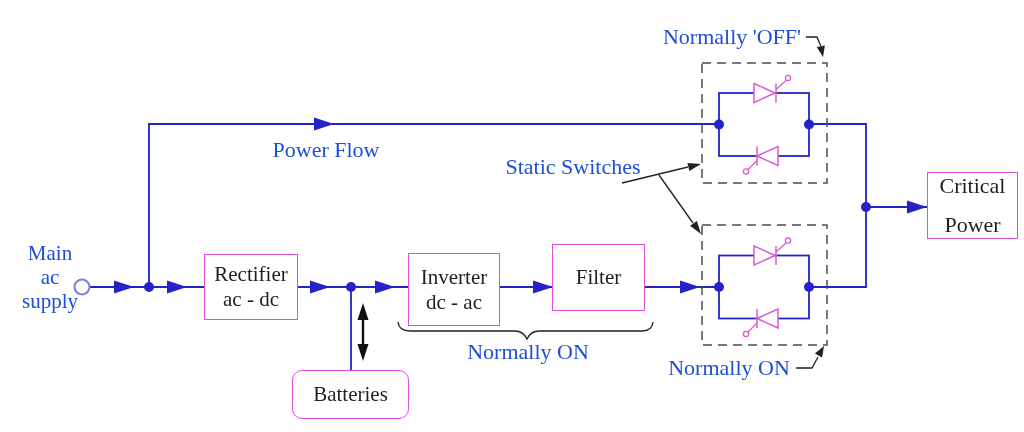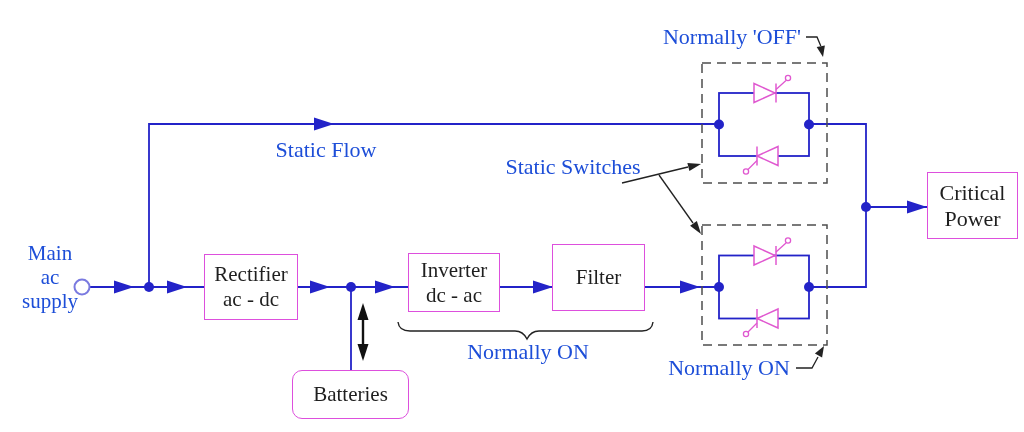--- a/index.html
+++ b/index.html
@@ -11,21 +11,21 @@
   .lbl{
     position:absolute;text-align:center;font-size:22px;line-height:22px;
     white-space:nowrap;color:#1d4ed8;
   }
   .lbl .ln{display:block;}
   .box{
     position:absolute;border:1.8px solid #dd4fdd;background:#ffffff;
     display:flex;flex-direction:column;align-items:center;justify-content:center;
     font-size:21px;line-height:25px;text-align:center;box-sizing:border-box;
   }
-  .box-critical{font-size:22px;line-height:26px;}
+  .box-critical{font-size:22px;line-height:26px;justify-content:space-between;}
   .ms{line-height:24px;font-size:21px;}
   .st{line-height:24px;}
 </style>
 </head>
 <body>
 
 <div class="stage">
 
   <svg width="1024" height="432" viewBox="0 0 1024 432">
     <defs>
@@ -104,38 +104,38 @@
       <polygon points="824,346 822.1,357.6 814.9,353.4"></polygon>
     </g>
   </svg>
 
   <div class="lbl ms" style="left:12px;top:241px;width:76px;">
     <span class="ln">Main</span>
     <span class="ln">ac</span>
     <span class="ln">supply</span>
   </div>
 
-  <div class="lbl" style="left:263px;top:139px;width:126px;">Static Flow</div>
+  <div class="lbl" style="left:263px;top:139px;width:126px;">Power Flow</div>
 
   <div class="lbl st" style="left:494px;top:155px;width:158px;">
     <span class="ln">Static Switches</span>
   </div>
 
   <div class="lbl" style="left:656px;top:26px;width:152px;">Normally 'OFF'</div>
 
   <div class="lbl" style="left:458px;top:341px;width:140px;">Normally ON</div>
 
   <div class="lbl" style="left:662px;top:357px;width:134px;">Normally ON</div>
 
   <div class="box" style="left:204px;top:254px;width:94px;height:66px;">
     <span>Rectifier</span>
     <span>ac - dc</span>
   </div>
 
-  <div class="box" style="left:408px;top:253px;width:92px;height:59px;">
+  <div class="box" style="left:408px;top:253px;width:92px;height:73px;">
     <span>Inverter</span>
     <span>dc - ac</span>
   </div>
 
   <div class="box" style="left:552px;top:244px;width:93px;height:67px;">
     <span>Filter</span>
   </div>
 
   <div class="box" style="left:292px;top:370px;width:117px;height:49px;border-radius:10px;">
     <span>Batteries</span>

